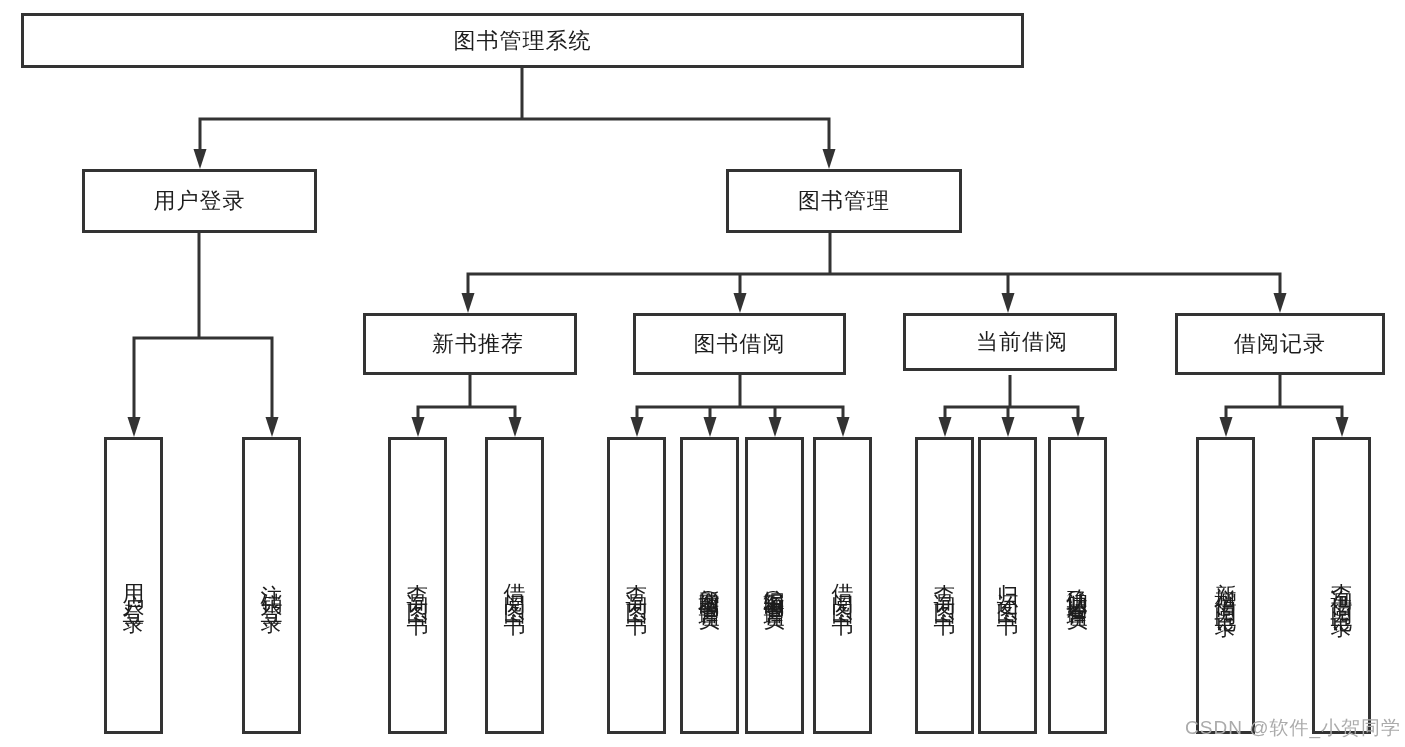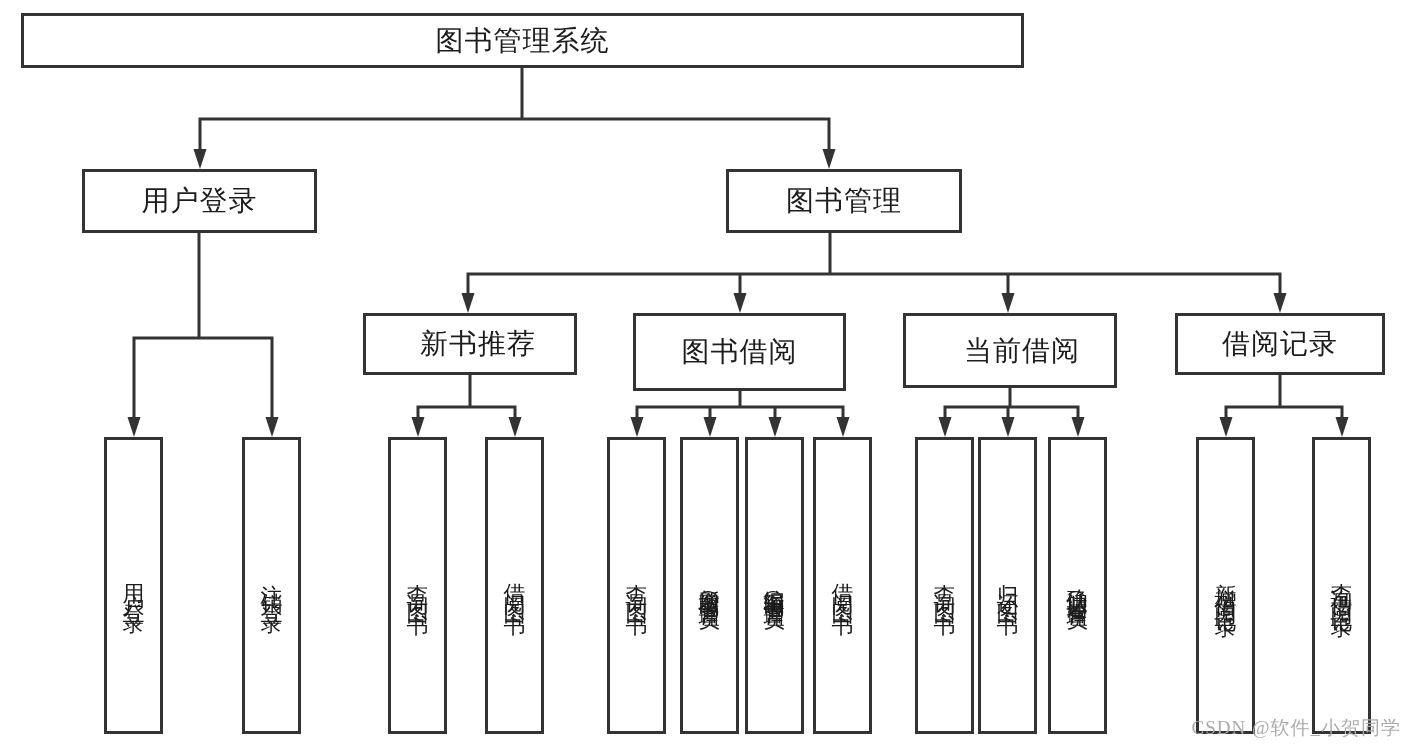--- a/index.html
+++ b/index.html
@@ -23,21 +23,21 @@
   }
   .box {
     position: absolute;
     box-sizing: border-box;
     border: 3px solid #333333;
     background: #ffffff;
     display: flex;
     align-items: center;
     justify-content: center;
     color: #1c1c1c;
-    font-size: 28px;
+    font-size: 22px;
     letter-spacing: 1px;
     white-space: nowrap;
     z-index: 2;
   }
   .vbox {
     font-size: 22px;
     writing-mode: vertical-rl;
     text-orientation: mixed;
     letter-spacing: 10px;
     white-space: normal;
@@ -47,21 +47,20 @@
   .vbox.tight { letter-spacing: 3px; font-size: 21px; }
   #watermark {
     position: absolute;
     right: 4px;
     top: 715px;
     z-index: 3;
     font-size: 19px;
     color: #ababab;
     letter-spacing: 1px;
     white-space: nowrap;
-    font-family: Liberation Serif, serif;
   }
 </style>
 </head>
 <body>
 
 <div id="stage">
 
   <svg id="connector-layer" viewBox="0 0 1405 747" xmlns="http://www.w3.org/2000/svg" aria-hidden="true">
     <g stroke="#333333" stroke-width="3" fill="none">
 
@@ -101,22 +100,22 @@
       <polygon points="1335.5,417 1348.5,417 1342,437"></polygon>
     </g>
   </svg>
 
   <div class="box" style="left:21px; top:13px; width:1003px; height:55px;">图书管理系统</div>
 
   <div class="box" style="left:82px; top:169px; width:235px; height:64px;">用户登录</div>
   <div class="box" style="left:712px; top:169px; width:236px; height:64px;margin-left:14px;">图书管理</div>
 
   <div class="box" style="left:363px; top:313px; width:214px; height:62px;padding-left:16px;">新书推荐</div>
-  <div class="box" style="left:633px; top:313px; width:213px; height:78px;">图书借阅</div>
-  <div class="box" style="left:903px; top:313px; width:214px; height:75px;padding-left:24px;">当前借阅</div>
+  <div class="box" style="left:633px; top:313px; width:213px; height:62px;">图书借阅</div>
+  <div class="box" style="left:903px; top:313px; width:214px; height:58px;padding-left:24px;">当前借阅</div>
   <div class="box" style="left:1175px; top:313px; width:210px; height:62px;">借阅记录</div>
 
   <div class="box vbox" style="left:104px; top:437px; width:59px; height:297px;">用户登录</div>
   <div class="box vbox" style="left:242px; top:437px; width:59px; height:297px;">注销登录</div>
 
   <div class="box vbox" style="left:388px; top:437px; width:59px; height:297px;">查询图书</div>
   <div class="box vbox" style="left:485px; top:437px; width:59px; height:297px;">借阅图书</div>
 
   <div class="box vbox" style="left:607px; top:437px; width:59px; height:297px;">查询图书</div>
   <div class="box vbox tight" style="left:680px; top:437px; width:59px; height:297px;">新增图书（管理员）</div>

